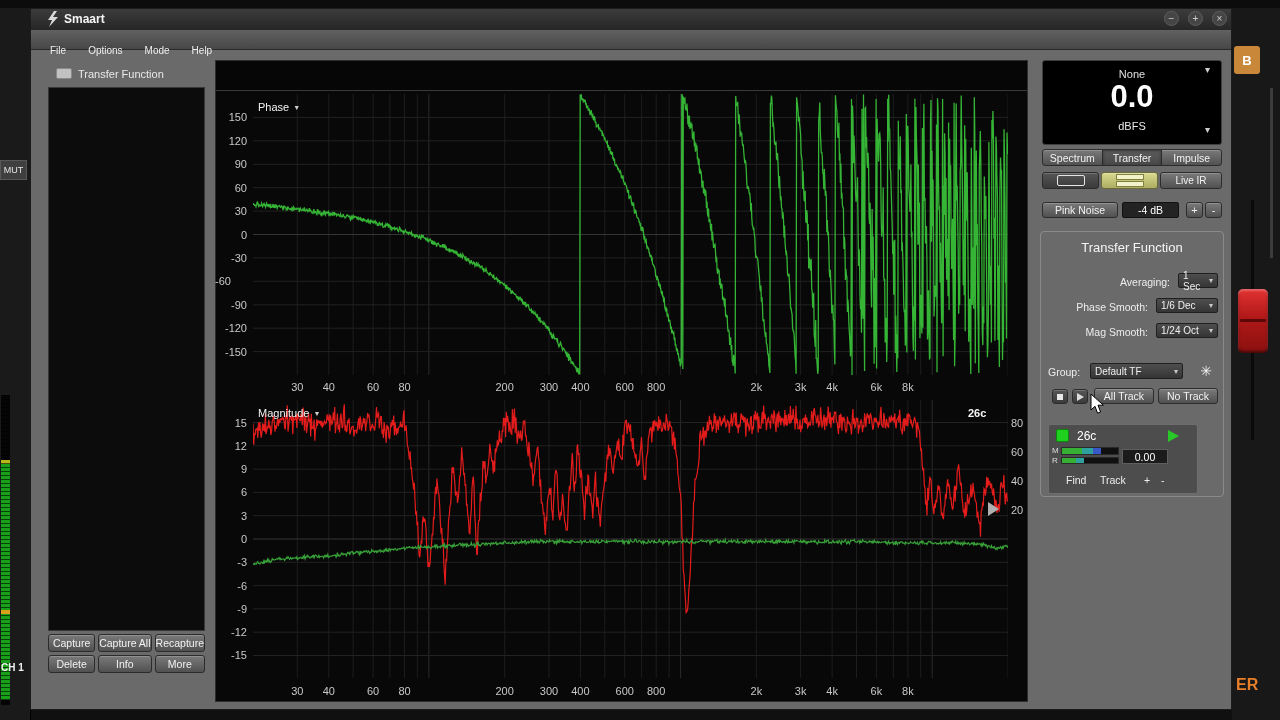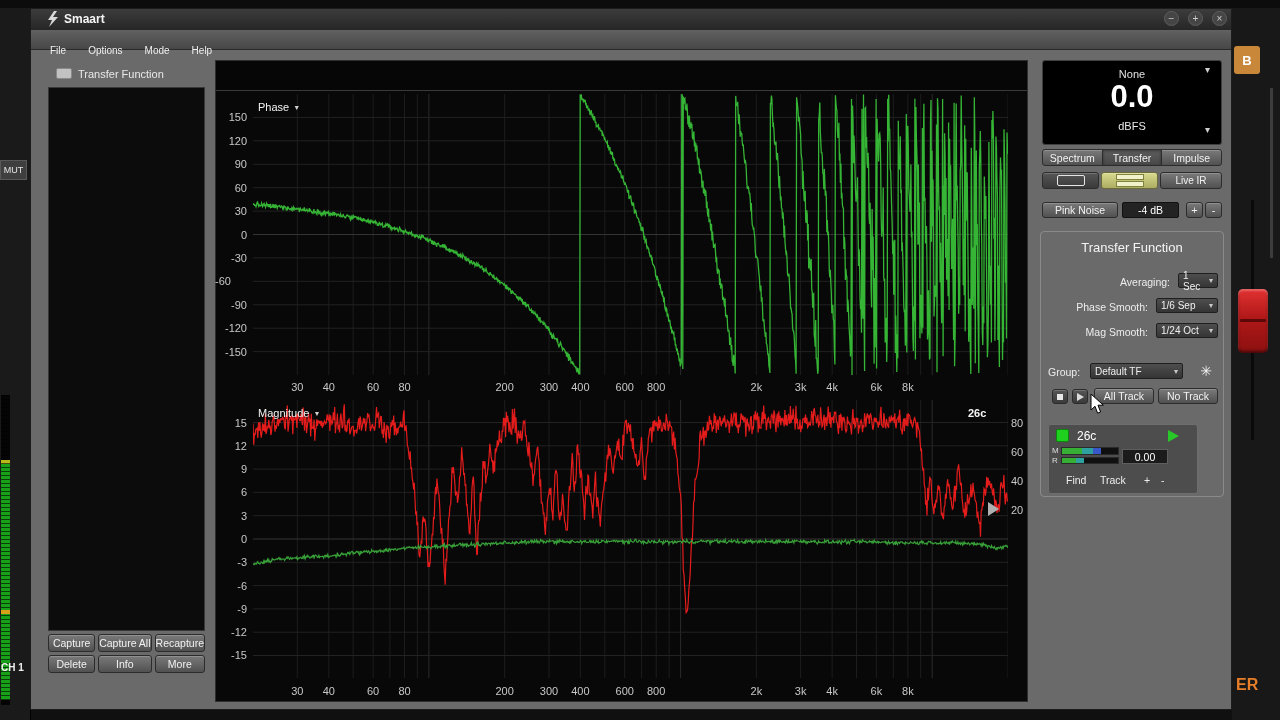--- a/index.html
+++ b/index.html
@@ -289,21 +289,21 @@
       <div class="tfrow" style="top: 0px;">
         <span class="tflabel">Averaging:</span>
         <div class="dd" style="width: 40px; height: 15px;">
           <span>1 Sec</span>
           <span class="car">▾</span>
         </div>
       </div>
       <div class="tfrow" style="top: 25px;">
         <span class="tflabel">Phase Smooth:</span>
         <div class="dd" style="width: 62px; height: 15px;">
-          <span>1/6 Sep</span>
+          <span>1/6 Dec</span>
           <span class="car">▾</span>
         </div>
       </div>
       <div class="tfrow" style="top: 50px;">
         <span class="tflabel">Mag Smooth:</span>
         <div class="dd" style="width: 62px; height: 15px;">
           <span>1/24 Oct</span>
           <span class="car">▾</span>
         </div>
       </div>

